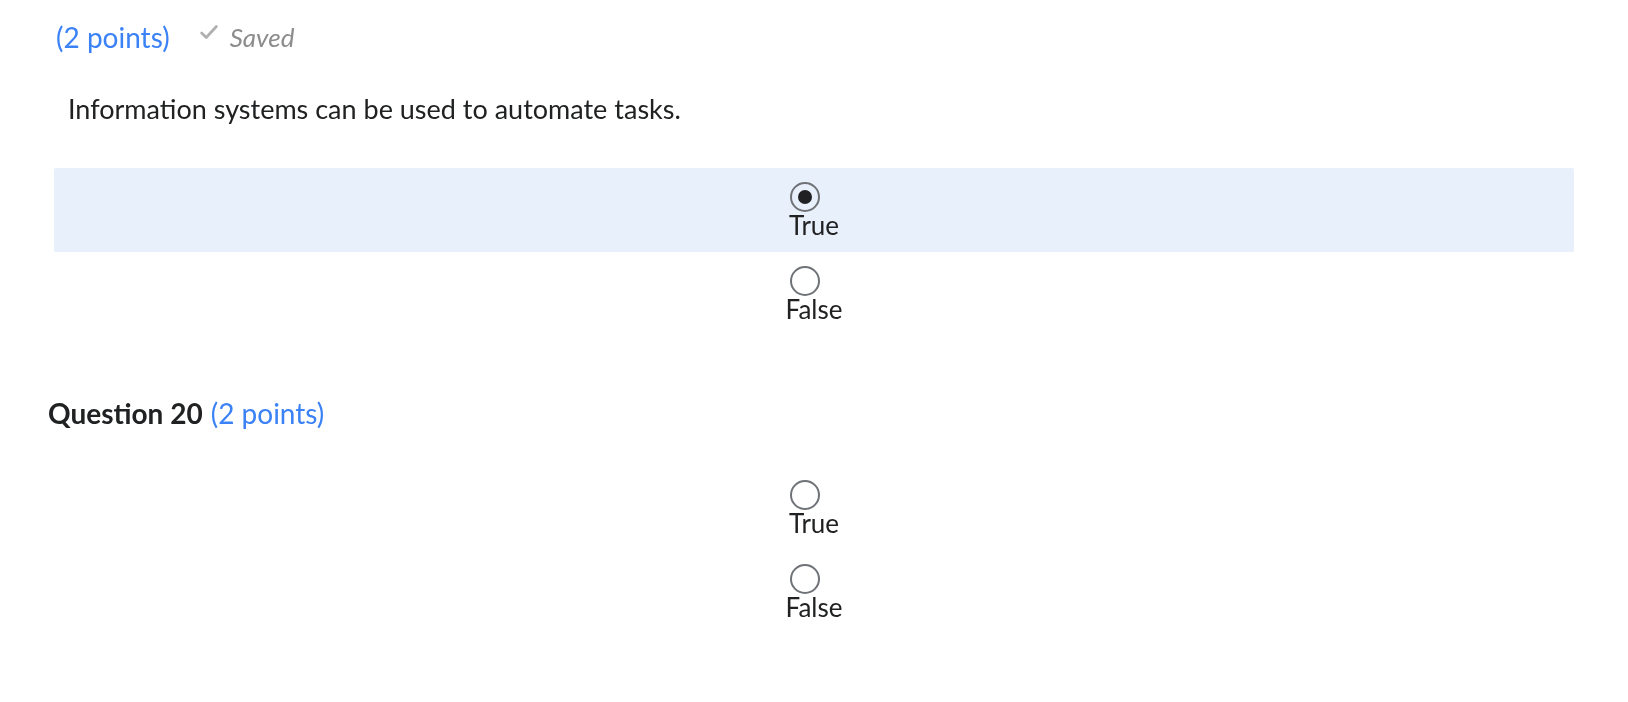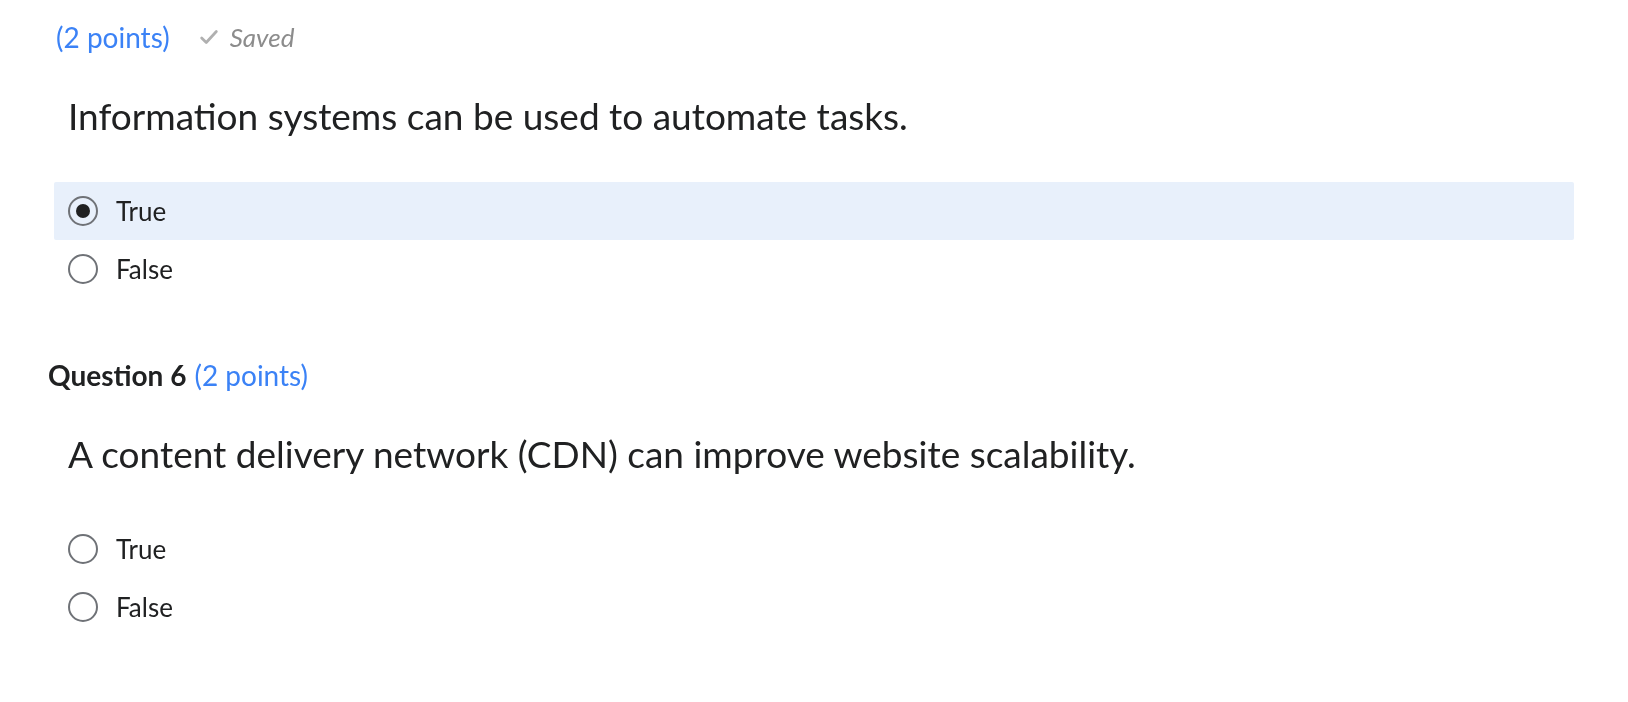--- a/index.html
+++ b/index.html
@@ -27,51 +27,52 @@
       font-weight: 700;
       color: #202122;
     }
     .question-points {
       font-weight: 400;
       color: #3b82f6;
       margin-left: 8px;
     }
     .saved-indicator {
       display: inline-flex;
-      align-items: center;
+      align-items: flex-start;
       margin-left: 28px;
       color: #8c8c8c;
       font-style: italic;
       font-size: 26px;
     }
     .saved-indicator svg {
       width: 22px;
       height: 22px;
       margin-right: 10px;
     }
     .question-text {
       padding: 0 68px;
-      font-size: 37px;
+      font-size: 27px;
       color: #202122;
       margin-bottom: 40px;
       line-height: 1.4;
     }
     .options {
       padding: 0 68px;
     }
     .option-row {
       display: flex;
       align-items: center;
       padding: 14px 14px;
       font-size: 26px;
       color: #202122;
       cursor: pointer;
       border-radius: 2px;
       margin-left: -14px;
       margin-right: -14px;
+      flex-direction: column;
     }
     .option-row.selected {
       background: #e8f0fb;
     }
     .radio {
       width: 30px;
       height: 30px;
       border: 2px solid #6f7277;
       border-radius: 50%;
       margin-right: 18px;
@@ -117,24 +118,23 @@
     </div>
     <div class="option-row">
       <span class="radio"></span>
       <span class="option-label">False</span>
     </div>
   </div>
 </div>
 
 <div class="question-block">
   <div class="question-header">
-    <span class="question-title">Question 6</span>
+    <span class="question-title">Question 20</span>
     <span class="question-points">(2 points)</span>
   </div>
-  <div class="question-text">A content delivery network (CDN) can improve website scalability.</div>
   <div class="options">
     <div class="option-row">
       <span class="radio"></span>
       <span class="option-label">True</span>
     </div>
     <div class="option-row">
       <span class="radio"></span>
       <span class="option-label">False</span>
     </div>
   </div>

